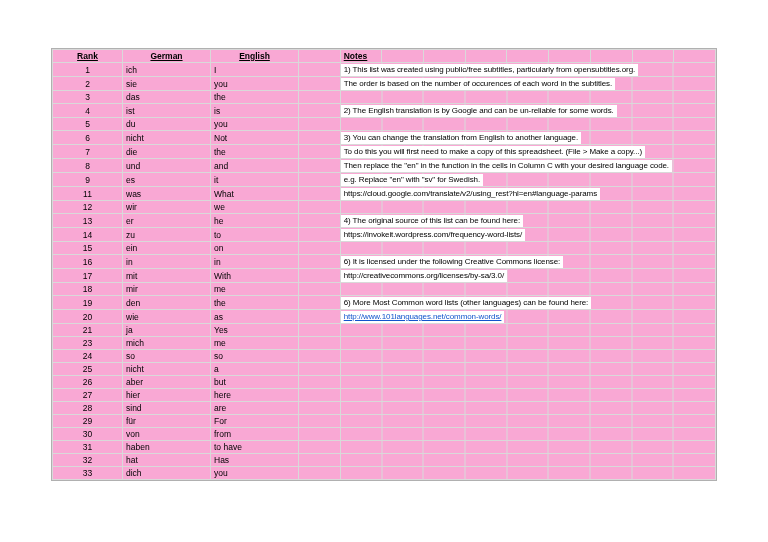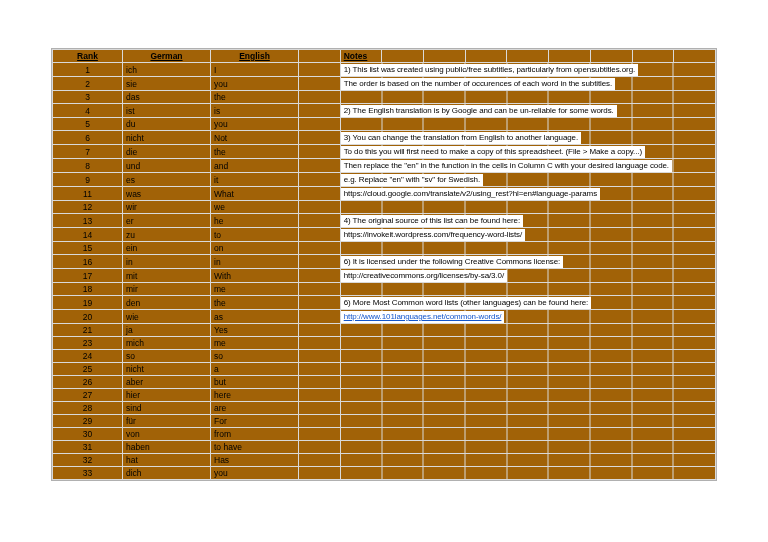--- a/index.html
+++ b/index.html
@@ -9,21 +9,21 @@
     width: 768px;
     height: 542px;
     font-family: "Liberation Sans", sans-serif;
   }
   .sheet {
     position: absolute;
     left: 51px;
     top: 48px;
     border: 1px solid #b0b0b0;
     display: inline-block;
-    background: #a16207;
+    background: #f9a8d4;
   }
   table {
     border-collapse: collapse;
     table-layout: fixed;
     width: 663px;
   }
   td, th {
     border: 1px solid #d9d9d9;
     height: 12px;
     padding: 0;

